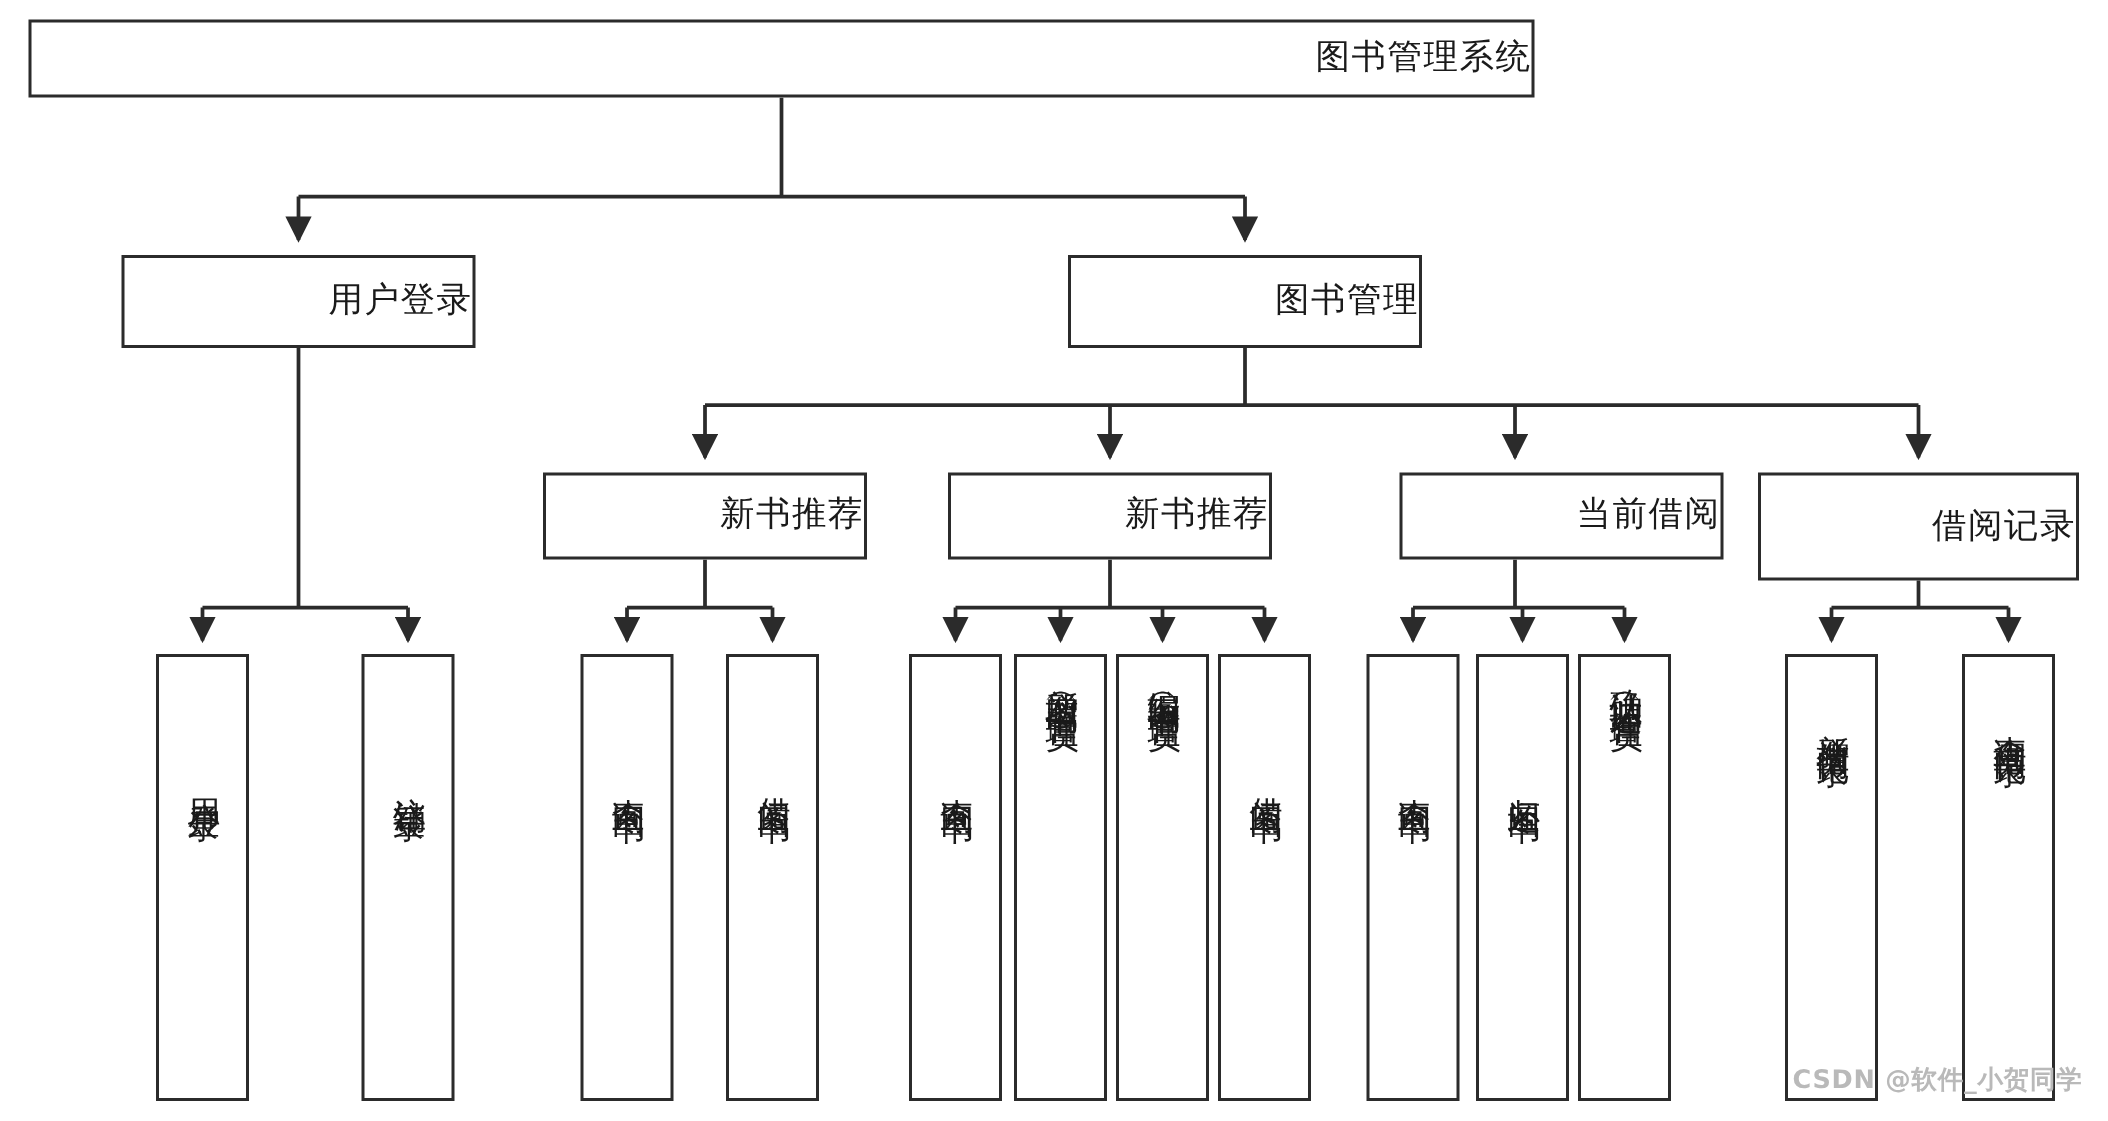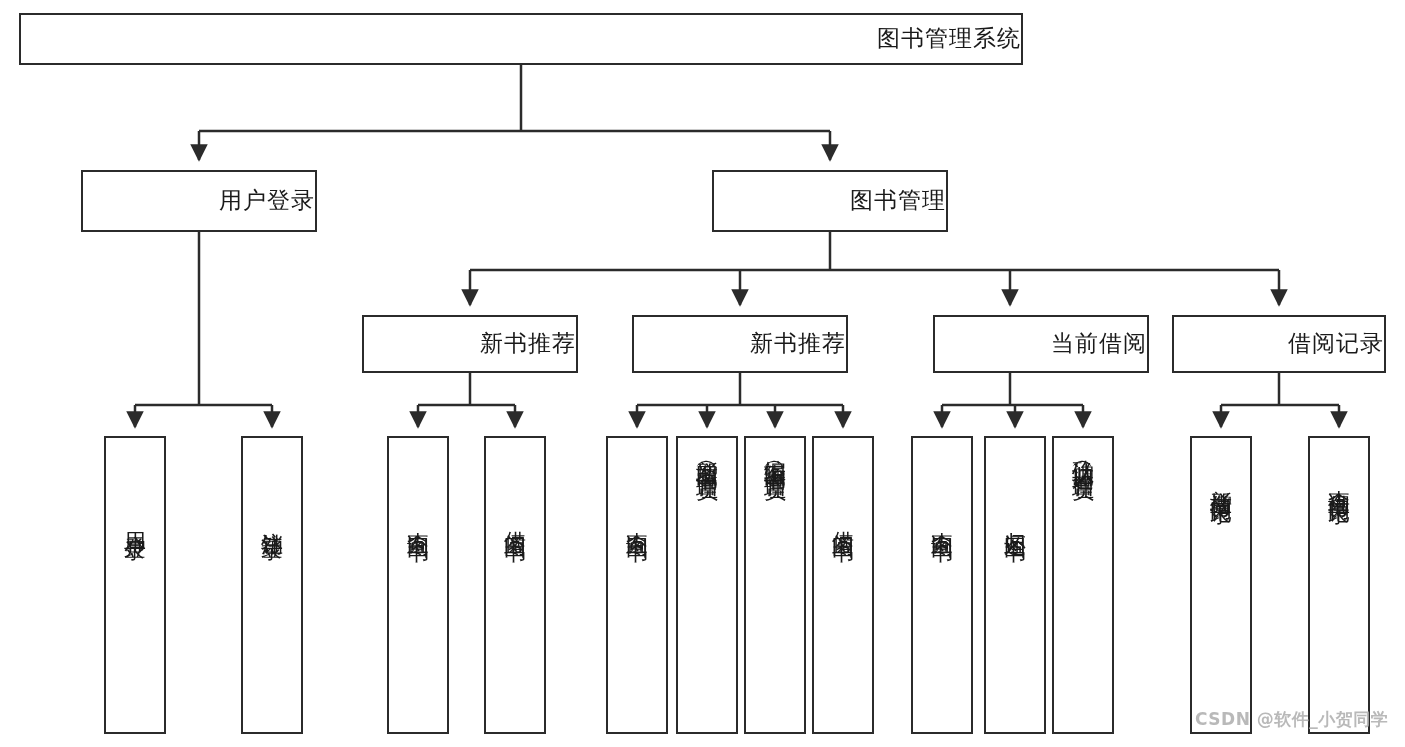--- a/index.html
+++ b/index.html
@@ -135,21 +135,21 @@
 
   <div class="node horiz" style="left:362px; top:315px; width:216px; height:58px;">
     <span>新书推荐</span>
   </div>
   <div class="node horiz" style="left:632px; top:315px; width:216px; height:58px;">
     <span>新书推荐</span>
   </div>
   <div class="node horiz" style="left:902px; top:315px; width:216px; height:58px;margin-left:31px;">
     <span>当前借阅</span>
   </div>
-  <div class="node horiz" style="left:1172px; top:315px; width:214px; height:58px;font-family:Liberation Serif, serif;">
+  <div class="node horiz" style="left:1172px; top:315px; width:214px; height:72px;font-family:Liberation Serif, serif;">
     <span>借阅记录</span>
   </div>
 
   <div class="node vert" style="left:104px; top:436px; width:62px; height:298px; padding-top:76px;">
     <span>用户登录</span>
   </div>
   <div class="node vert" style="left:241px; top:436px; width:62px; height:298px; padding-top:76px;">
     <span>注销登录</span>
   </div>
 

